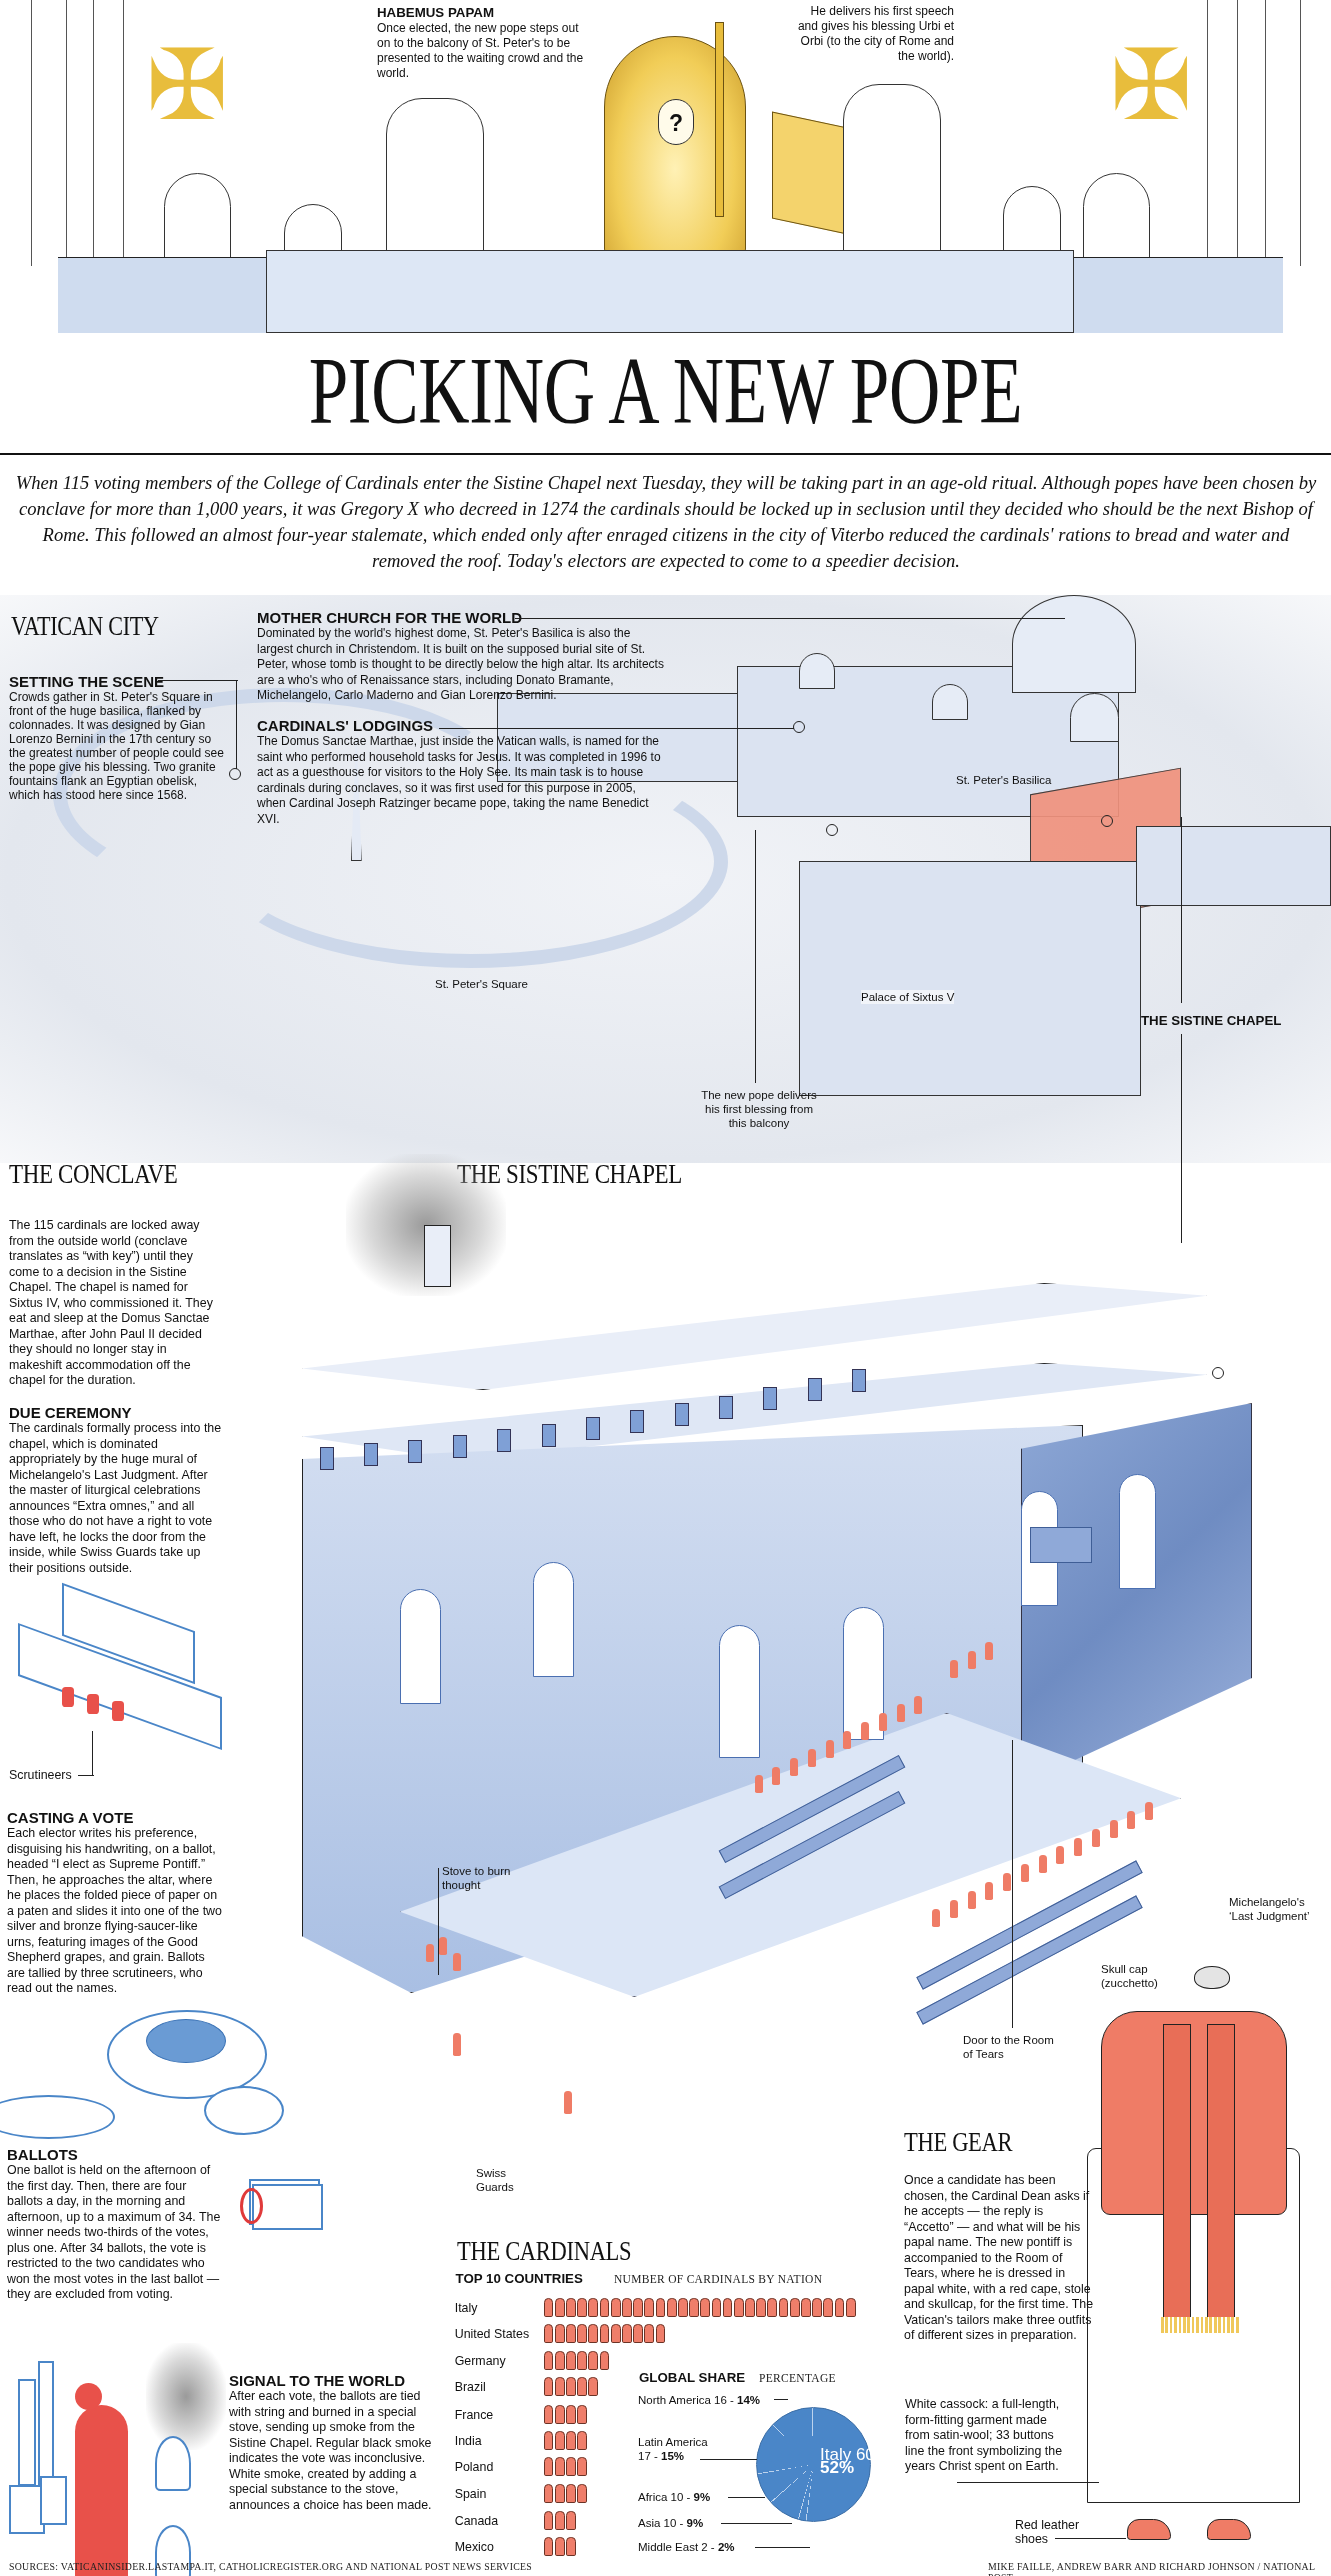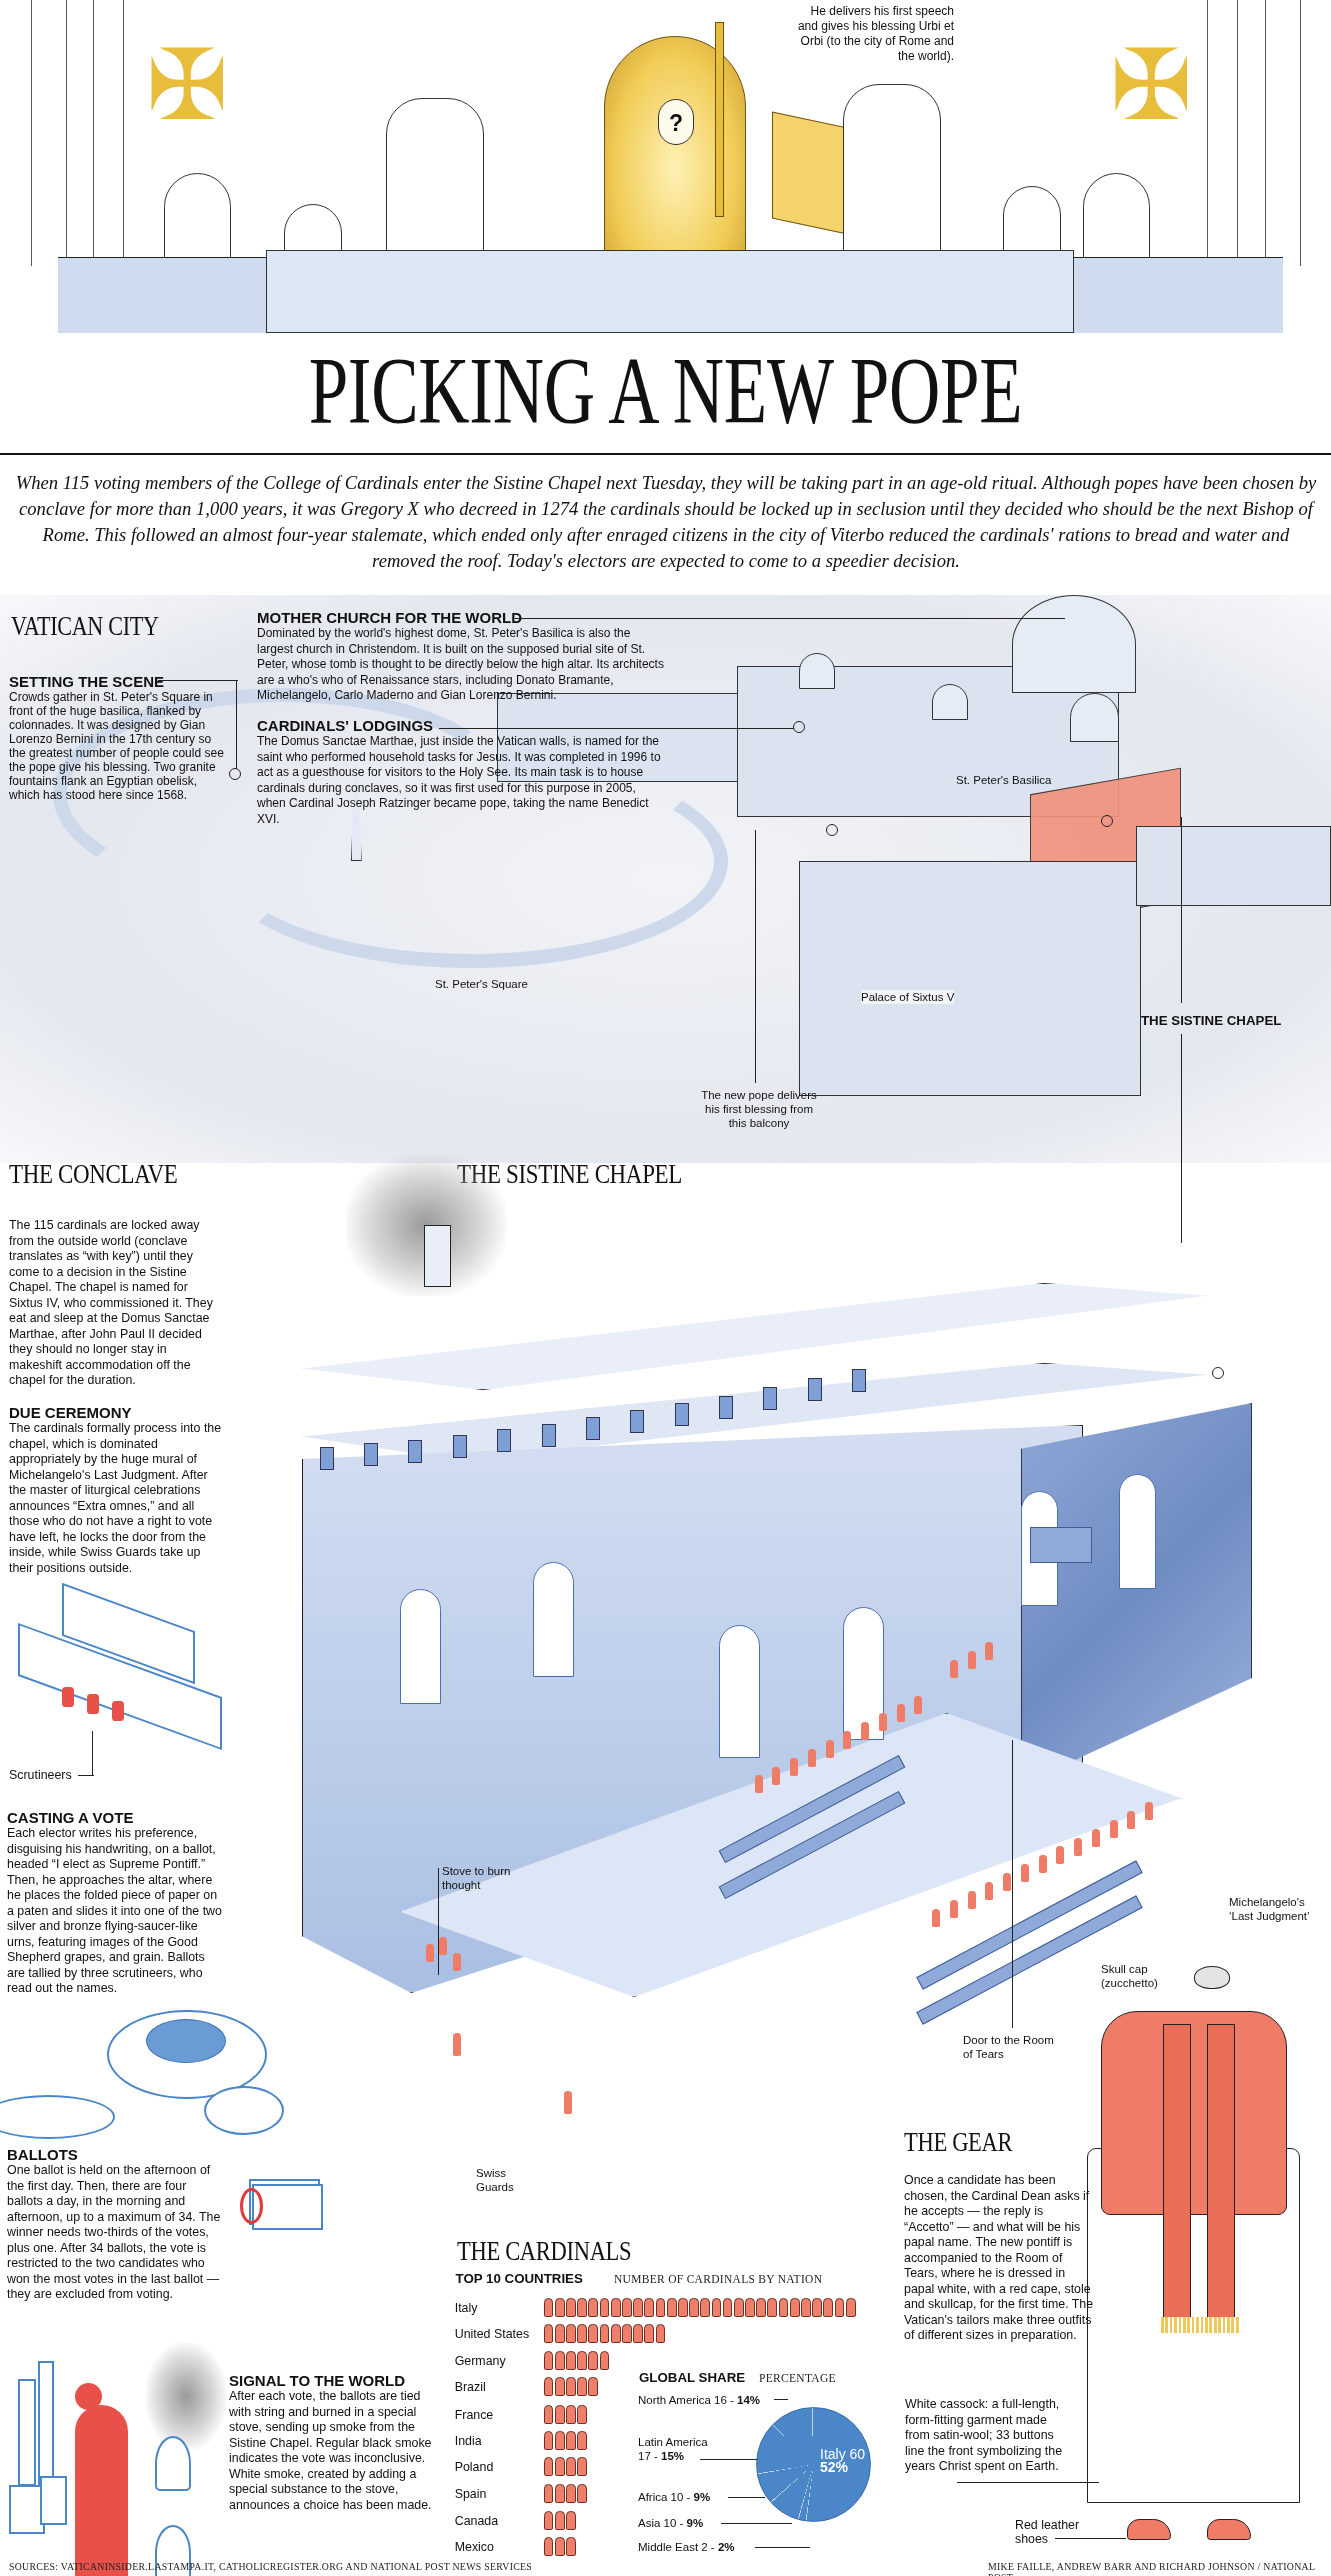--- a/index.html
+++ b/index.html
@@ -80,20 +80,24 @@
   </div>
   <div style="position:absolute;left:715px;top:22px;width:9px;height:195px;background:#e8bd3c;border:0.9px solid #6b5212;"></div>
   <div style="position:absolute;left:772px;top:120px;width:80px;height:107px;background:#f4d36c;border:1.3px solid #6b5212;transform:skewY(12deg);"></div>
   <div class="figure-out" style="left:843px;top:84px;width:98px;height:178px;"></div>
   <div class="figure-out" style="left:1003px;top:186px;width:58px;height:75px;"></div>
   <div class="figure-out" style="left:1083px;top:173px;width:67px;height:89px;"></div>
   <div class="balcony" style="left:58px;width:213px;"></div>
   <div class="balcony" style="left:1074px;width:209px;"></div>
   <div class="altar-cloth"></div>
 
+  <div class="abs" style="left:377px;top:3.6px;width:213px;">
+    <div class="hdr" style="font-size:13.3px;">HABEMUS PAPAM</div>
+    <div class="body-txt" style="font-size:12px;line-height:15px;">Once elected, the new pope steps out on to the balcony of St. Peter's to be presented to the waiting crowd and the world.</div>
+  </div>
   <div class="abs" style="left:794px;top:3.6px;width:160px;text-align:right;">
     <div class="body-txt" style="font-size:12px;line-height:15px;">He delivers his first speech and gives his blessing Urbi et Orbi (to the city of Rome and the world).</div>
   </div>
 </div>
 
 <h1 id="title" class="abs serif-title">PICKING A NEW POPE</h1>
 <div class="rule" style="top:453px;"></div>
 <p id="intro" class="abs">When 115 voting members of the College of Cardinals enter the Sistine Chapel next Tuesday, they will be taking part in an age-old ritual. Although popes have been chosen by conclave for more than 1,000 years, it was Gregory X who decreed in 1274 the cardinals should be locked up in seclusion until they decided who should be the next Bishop of Rome. This followed an almost four-year stalemate, which ended only after enraged citizens in the city of Viterbo reduced the cardinals' rations to bread and water and removed the roof. Today's electors are expected to come to a speedier decision.</p>
 
 <div id="vatican-map" class="abs">
@@ -327,21 +331,21 @@
     <span class="icons"><span class="cardinal-icon"></span><span class="cardinal-icon"></span><span class="cardinal-icon"></span></span>
   </div>
   <div class="country-row" style="top:314px;">
     <span class="country-name">Mexico</span>
     <span class="icons"><span class="cardinal-icon"></span><span class="cardinal-icon"></span><span class="cardinal-icon"></span></span>
   </div>
 
   <div class="abs hdr" style="left:195px;top:150px;font-size:13.3px;">GLOBAL SHARE</div>
   <div class="abs footer-src" style="left:315px;top:153px;font-size:11.5px;">PERCENTAGE</div>
   <div class="pie" style="left:312px;top:188px;width:115px;height:115px;background:conic-gradient(#4a86c8 0deg 187deg,#bcd3ee 187deg 188deg,#4a86c8 188deg 195deg,#bcd3ee 195deg 196deg,#4a86c8 196deg 228deg,#bcd3ee 228deg 229deg,#4a86c8 229deg 260deg,#bcd3ee 260deg 261deg,#4a86c8 261deg 314deg,#bcd3ee 314deg 315deg,#4a86c8 315deg 358deg,#bcd3ee 358deg 360deg);border:0.9px solid #3c6ea6;"></div>
-  <div class="abs" style="left:376px;top:229px;color:#fff;font-size:14px;line-height:13.3px;">
+  <div class="abs" style="left:376px;top:229px;color:#fff;font-size:17px;line-height:13.3px;">
     <div>Italy 60</div>
     <div style="font-weight:bold;">52%</div>
   </div>
 
   <div class="abs lbl" style="left:194px;top:174px;"><span>North America 16 - </span><b>14%</b></div>
   <div class="abs lbl" style="left:194px;top:216px;"><div>Latin America</div><span>17 - </span><b>15%</b></div>
   <div class="abs lbl" style="left:194px;top:271px;"><span>Africa 10 - </span><b>9%</b></div>
   <div class="abs lbl" style="left:194px;top:297px;"><span>Asia 10 -  </span><b>9%</b></div>
   <div class="abs lbl" style="left:194px;top:321px;"><span>Middle East 2 - </span><b>2%</b></div>
   <div class="leader" style="left:330px;top:180px;width:14px;height:1.1px;"></div>

